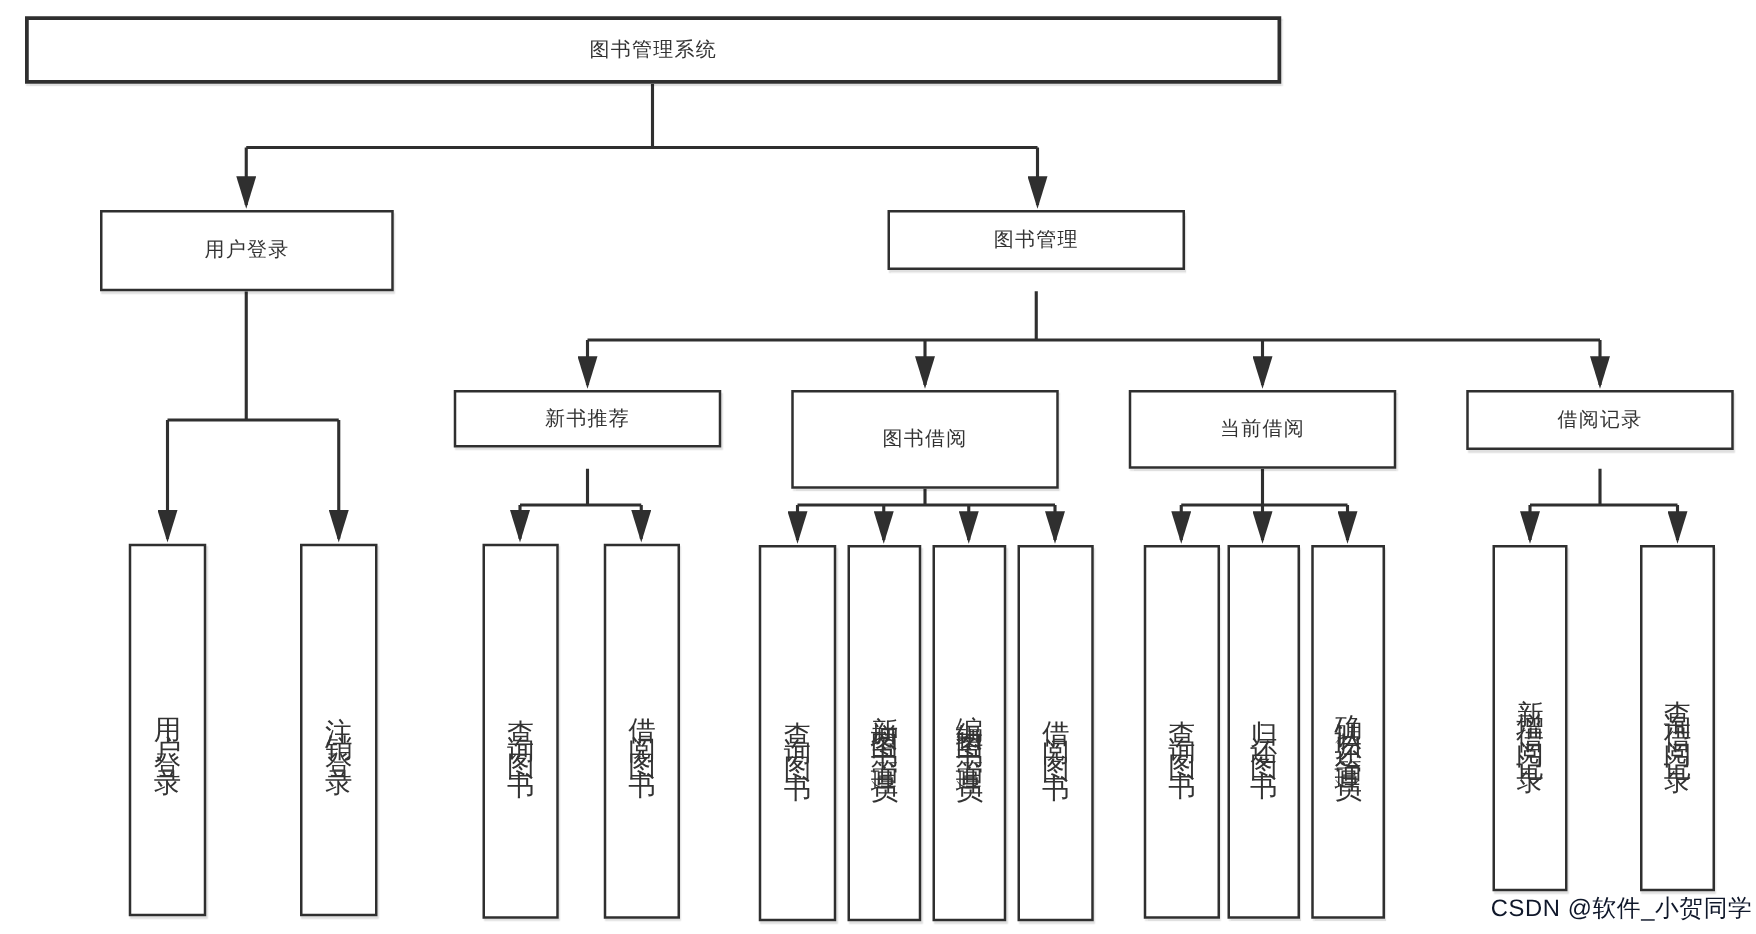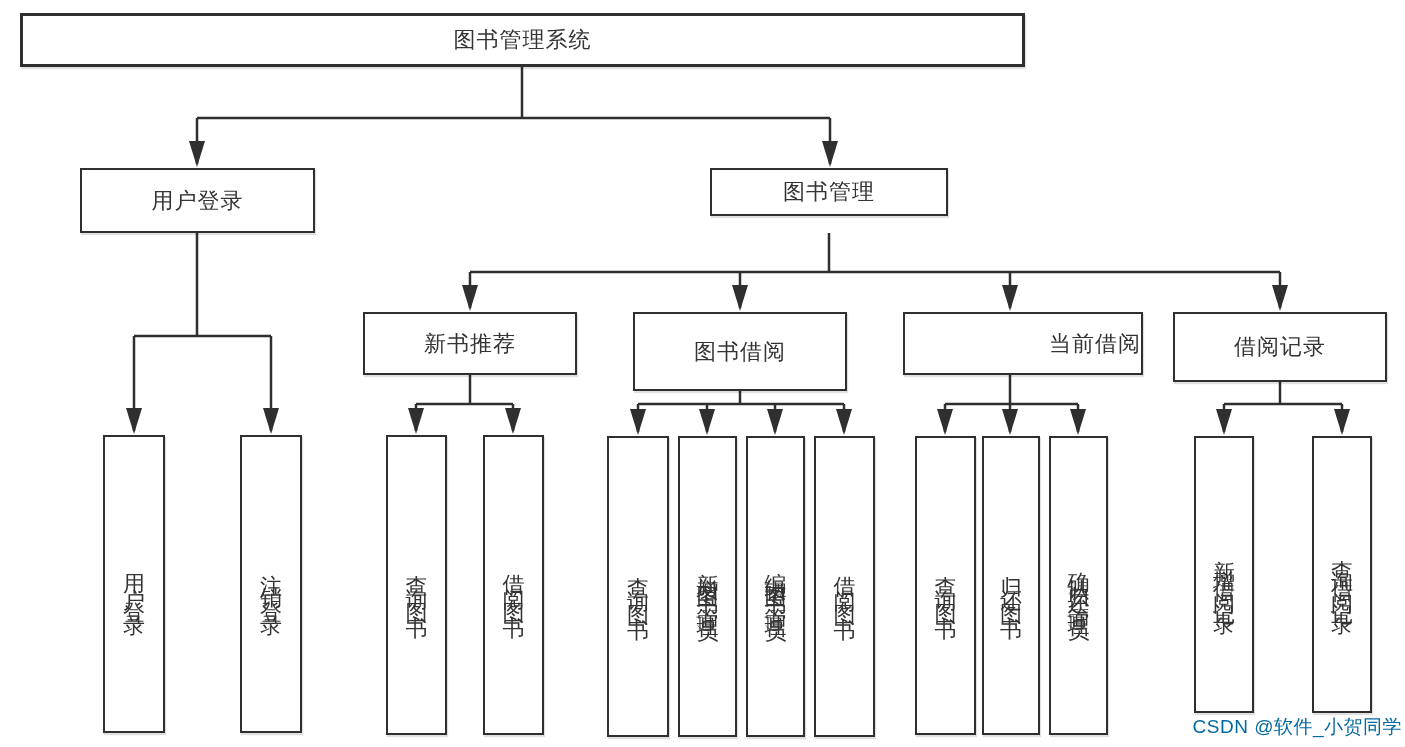--- a/index.html
+++ b/index.html
@@ -24,21 +24,21 @@
     border: 2.5px solid #2f2f2f;
     box-sizing: border-box;
     display: flex;
     align-items: center;
     justify-content: center;
     z-index: 2;
     box-shadow: 1px 2px 1px rgba(0,0,0,0.12);
   }
   .hbox.root { border-width: 3px; }
   .hlabel {
-    font-size: 22px;
+    font-size: 16px;
     color: #333333;
     letter-spacing: 1px;
     white-space: nowrap;
   }
   .vbox {
     position: absolute;
     background: #ffffff;
     border: 2.5px solid #2f2f2f;
     box-sizing: border-box;
     display: flex;
@@ -56,21 +56,21 @@
   }
   .vs-wide  { letter-spacing: 14px; }
   .vs-mid   { letter-spacing: 11px; }
   .vs-tight { letter-spacing: 7px; }
   #watermark {
     position: absolute;
     right: 3px;
     top: 714px;
     z-index: 3;
     font-size: 19px;
-    color: #0369a1;
+    color: #0f172a;
     letter-spacing: 0.5px;
     white-space: nowrap;
   }
 </style>
 </head>
 <body>
 
 <div id="canvas">
 
   <svg id="connectors" viewBox="0 0 1405 747" xmlns="http://www.w3.org/2000/svg">
@@ -139,30 +139,30 @@
     <span class="hlabel">图书管理系统</span>
   </div>
 
   <div class="hbox" style="left:80px; top:168px; width:235px; height:65px;">
     <span class="hlabel">用户登录</span>
   </div>
   <div class="hbox" style="left:710px; top:168px; width:238px; height:48px;">
     <span class="hlabel">图书管理</span>
   </div>
 
-  <div class="hbox" style="left:363px; top:312px; width:214px; height:63px;">
+  <div class="hbox" style="left:363px; top:312px; width:214px; height:46px;">
     <span class="hlabel">新书推荐</span>
   </div>
   <div class="hbox" style="left:633px; top:312px; width:214px; height:79px;">
     <span class="hlabel">图书借阅</span>
   </div>
-  <div class="hbox" style="left:903px; top:312px; width:240px; height:63px;justify-content:flex-end;">
+  <div class="hbox" style="left:903px; top:312px; width:214px; height:63px;">
     <span class="hlabel">当前借阅</span>
   </div>
-  <div class="hbox" style="left:1173px; top:312px; width:214px; height:70px;">
+  <div class="hbox" style="left:1173px; top:312px; width:214px; height:48px;">
     <span class="hlabel">借阅记录</span>
   </div>
 
   <div class="vbox" style="left:103px; top:435px; width:62px; height:298px;">
     <span class="vlabel vs-wide">用户登录</span>
   </div>
   <div class="vbox" style="left:240px; top:435px; width:62px; height:298px;">
     <span class="vlabel vs-wide">注销登录</span>
   </div>
 

